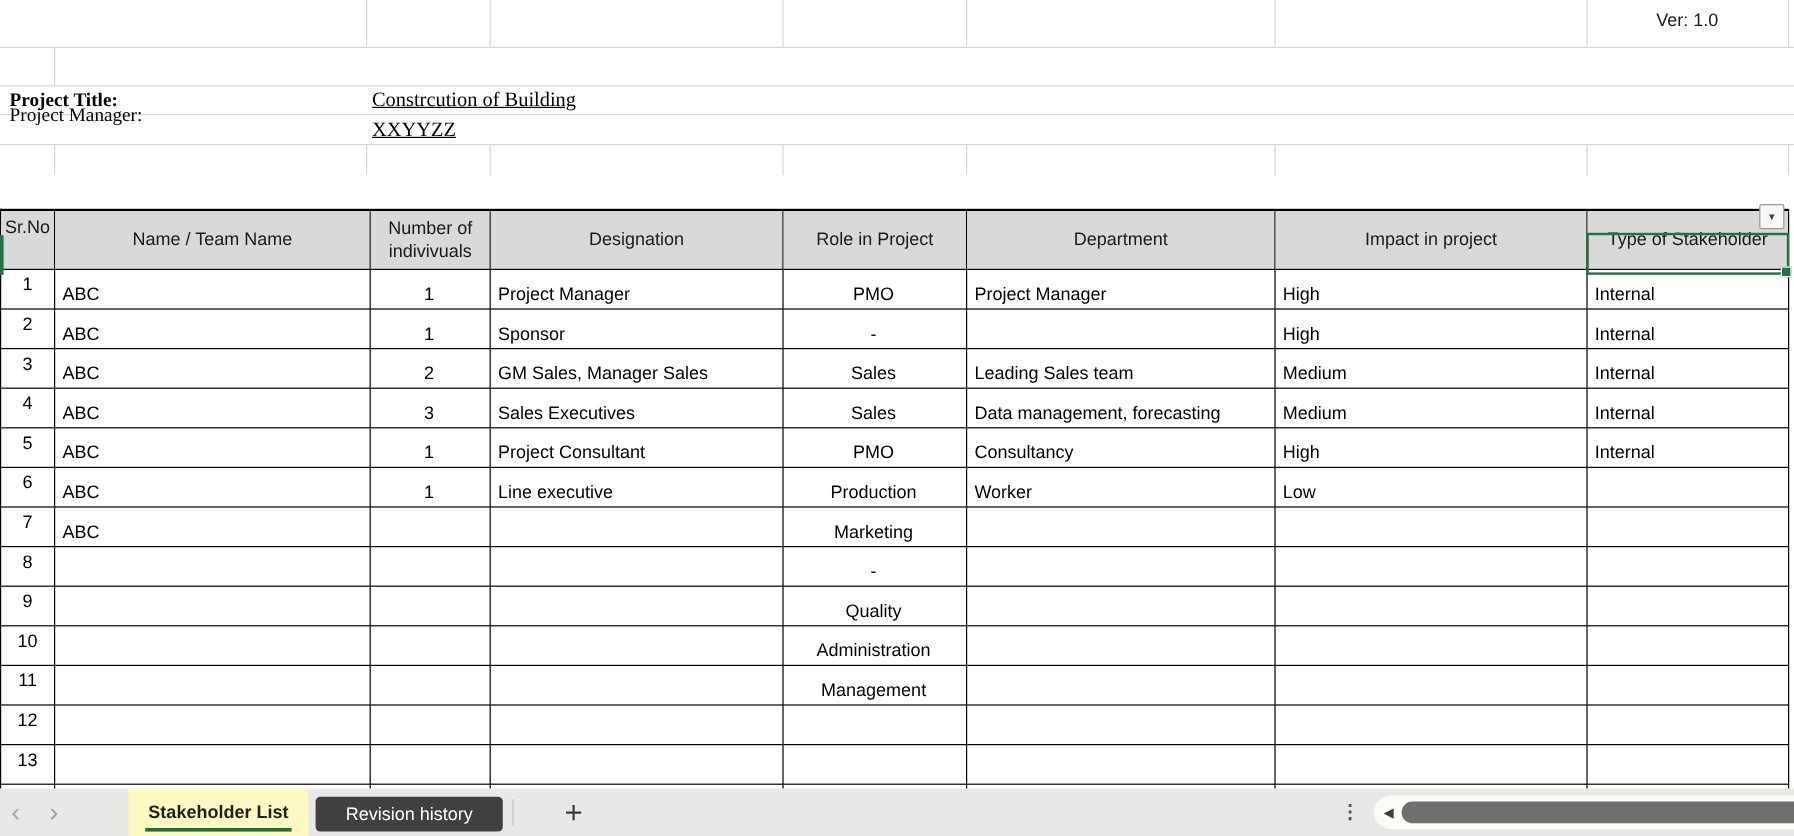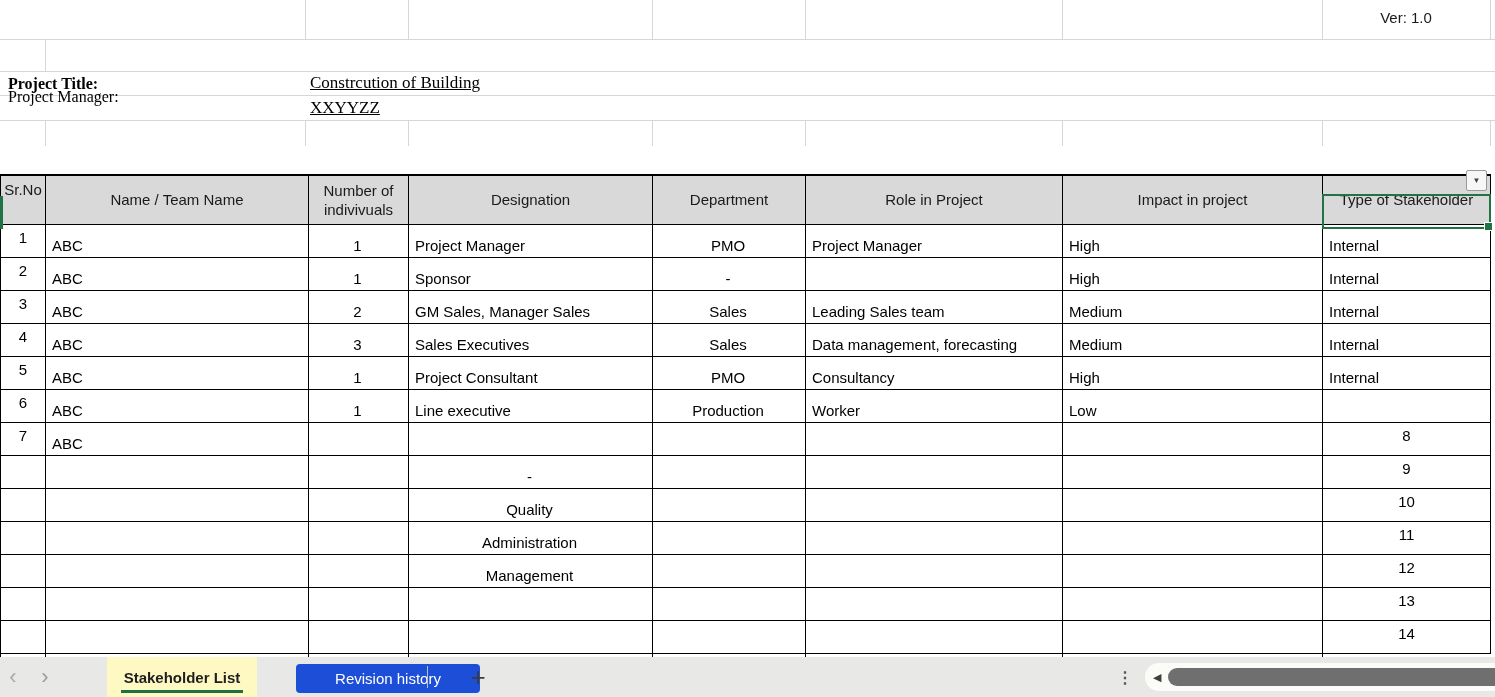--- a/index.html
+++ b/index.html
@@ -44,23 +44,23 @@
 
   
   .tabbar{position:absolute;left:0;top:657px;width:1495px;height:40px;background:#e8e8e6;}
   .chev{position:absolute;top:0;height:40px;width:26px;display:flex;align-items:center;
         justify-content:center;font-size:22px;color:#a9a9a7;}
   .chev.l{left:0;} .chev.r{left:32px;color:#9b9b99;}
   .tab-active{position:absolute;left:107px;top:0;width:150px;height:40px;background:#fef9c3;
               display:flex;align-items:center;justify-content:center;
               font:bold 15px "Liberation Sans",sans-serif;color:#1f1f1f;}
   .tab-underline{position:absolute;left:14px;right:14px;bottom:4px;height:3px;background:#1e7145;}
-  .tab-rev{position:absolute;left:263px;top:7px;width:184px;height:29px;background:#1d4ed8;
+  .tab-rev{position:absolute;left:263px;top:7px;width:156px;height:29px;background:#404040;
            border-radius:4px;color:#fff;display:flex;align-items:center;justify-content:center;
-           font:15px "Liberation Sans",sans-serif;margin-left:33px;}
+           font:15px "Liberation Sans",sans-serif;}
   .tab-divider{position:absolute;left:427px;top:9px;width:1px;height:22px;background:#bfbfbd;}
   .add-sheet{position:absolute;left:462px;top:0;width:32px;height:40px;display:flex;
              align-items:center;justify-content:center;font:300 26px "Liberation Sans",sans-serif;
              color:#3c3c3c;}
   .kebab{position:absolute;left:1113px;top:0;width:24px;height:40px;display:flex;
          align-items:center;justify-content:center;font:bold 16px "Liberation Sans",sans-serif;
          color:#565656;letter-spacing:0;}
   .scroll-track{position:absolute;left:1145px;top:6px;width:350px;height:28px;background:#fbfbf8;
                 border-radius:14px 0 0 14px;}
   .scroll-arrow{position:absolute;left:8px;top:0;height:28px;display:flex;align-items:center;
@@ -99,22 +99,22 @@
   <div class="plabel" style="top:75px;font-weight:bold;">Project Title:</div>
   <div class="pvalue" style="top:73px;">Constrcution of Building</div>
   <div class="plabel" style="top:88px;">Project Manager:</div>
   <div class="pvalue" style="top:98px;">XXYYZZ</div>
 
   <div class="grid">
       <div class="cell head c0">Sr.No</div>
       <div class="cell head c1">Name / Team Name</div>
       <div class="cell head c2">Number of indivivuals</div>
       <div class="cell head c3">Designation</div>
+      <div class="cell head c5">Role in Project</div>
       <div class="cell head c4">Department</div>
-      <div class="cell head c5">Role in Project</div>
       <div class="cell head c6">Impact in project</div>
       <div class="cell head c7">Type of Stakeholder</div>
       <div class="cell c0">1</div>
       <div class="cell c1">ABC</div>
       <div class="cell c2">1</div>
       <div class="cell c3">Project Manager</div>
       <div class="cell c4">PMO</div>
       <div class="cell c5">Project Manager</div>
       <div class="cell c6">High</div>
       <div class="cell c7">Internal</div>
@@ -155,20 +155,21 @@
       <div class="cell c2">1</div>
       <div class="cell c3">Line executive</div>
       <div class="cell c4">Production</div>
       <div class="cell c5">Worker</div>
       <div class="cell c6">Low</div>
       <div class="cell c7"></div>
       <div class="cell c0">7</div>
       <div class="cell c1">ABC</div>
       <div class="cell c2"></div>
       <div class="cell c3"></div>
+      <div class="cell c4">Marketing</div>
       <div class="cell c5"></div>
       <div class="cell c6"></div>
       <div class="cell c7"></div>
       <div class="cell c0">8</div>
       <div class="cell c1"></div>
       <div class="cell c2"></div>
       <div class="cell c3"></div>
       <div class="cell c4">-</div>
       <div class="cell c5"></div>
       <div class="cell c6"></div>

